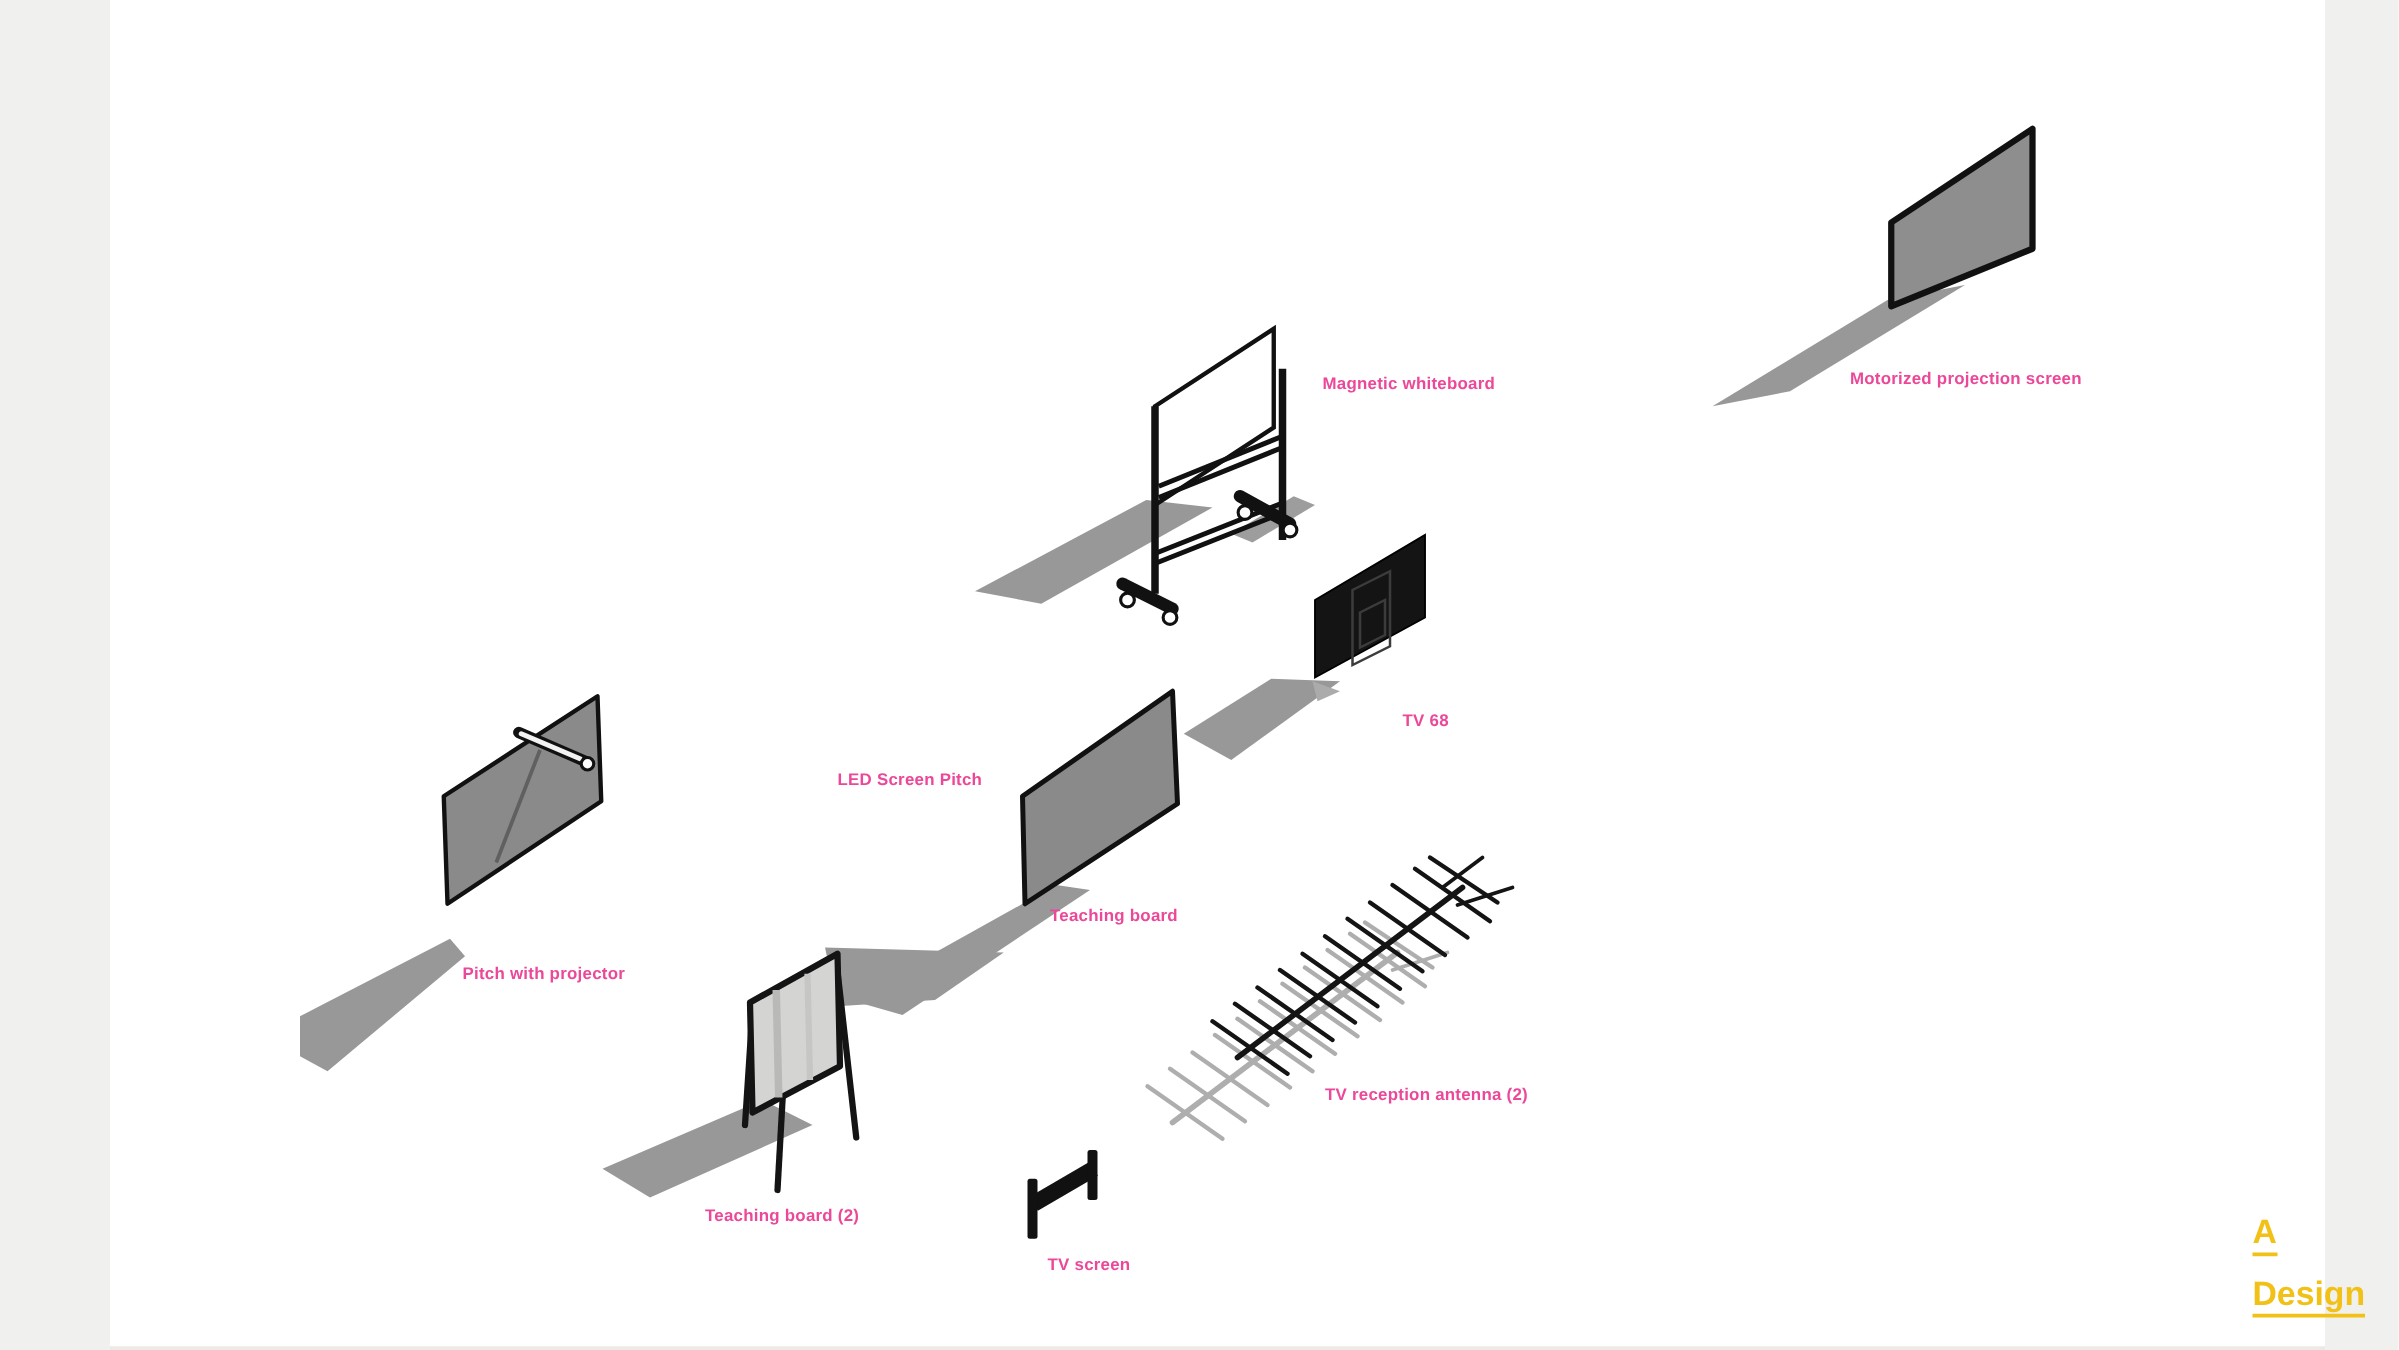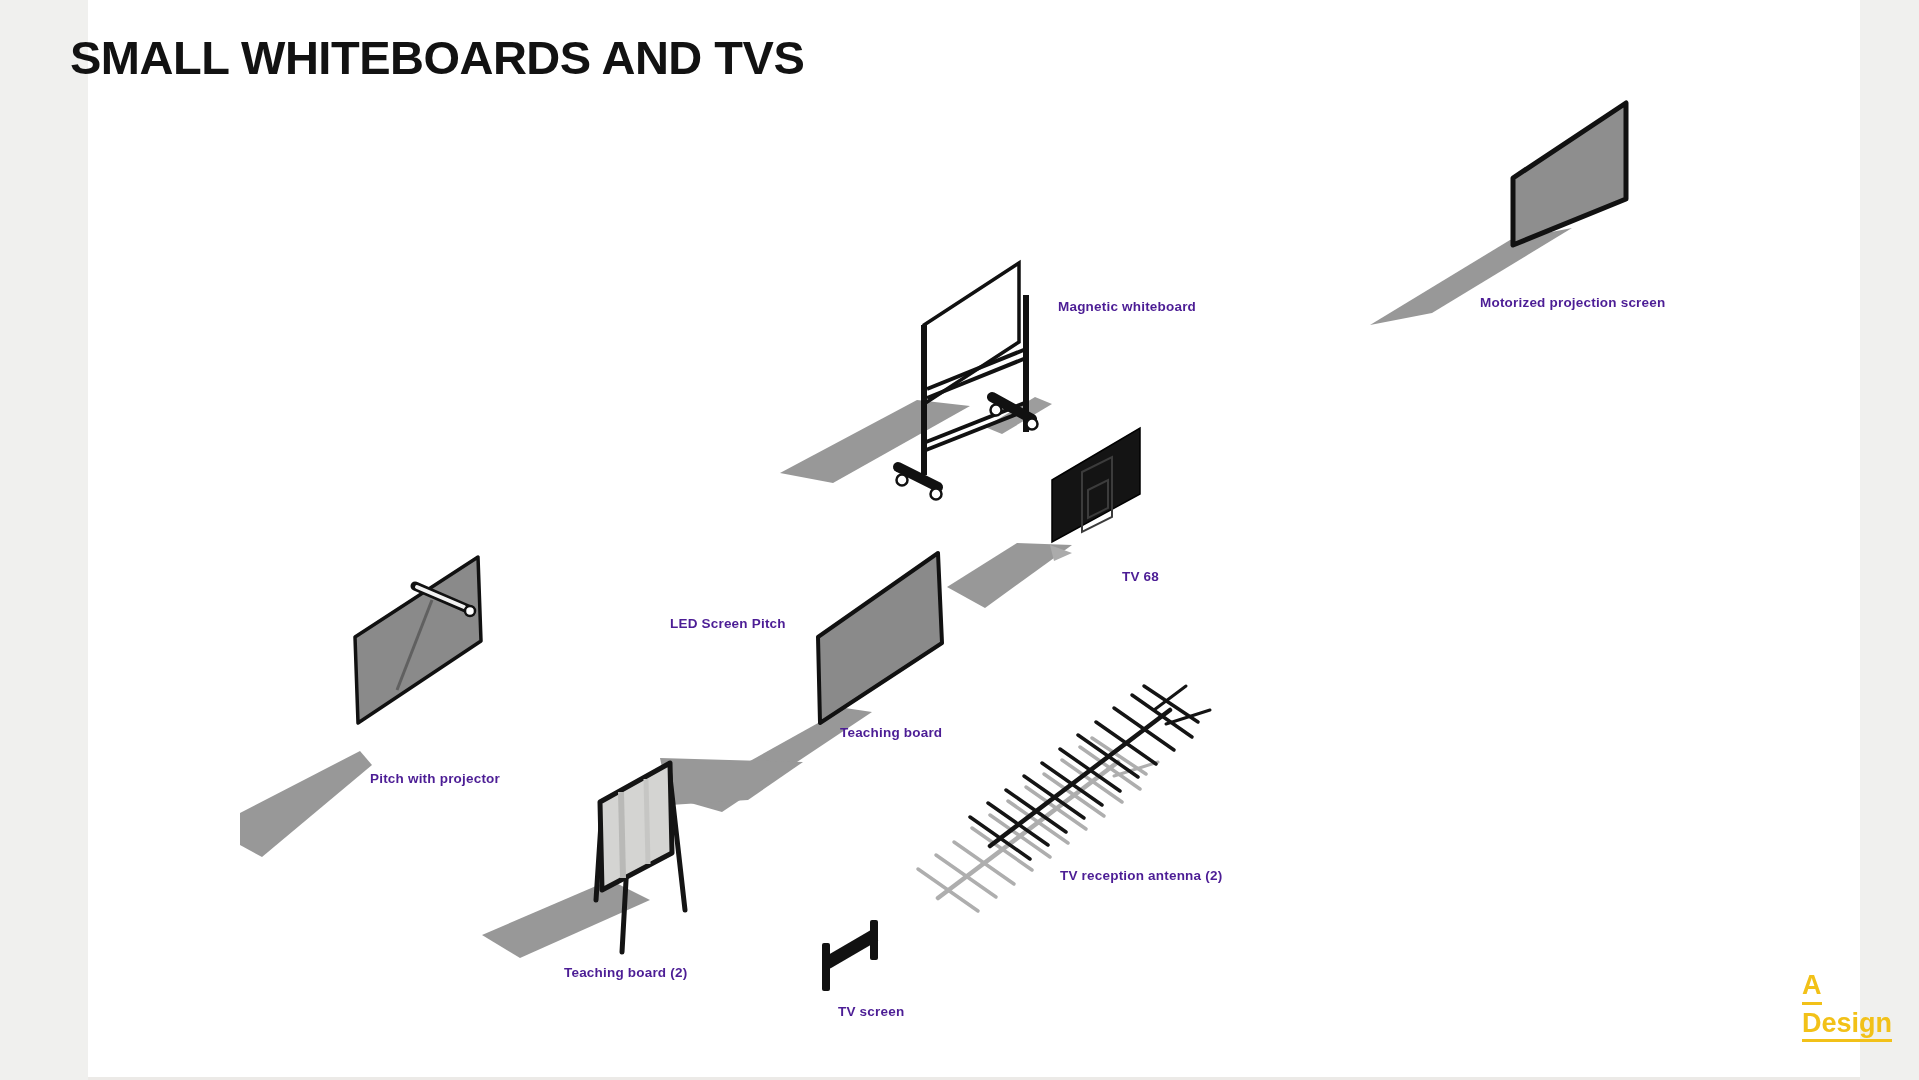--- a/index.html
+++ b/index.html
@@ -5,38 +5,37 @@
   html,body{margin:0;padding:0;background:#fff;}
   .page{position:relative;width:1919px;height:1080px;background:#ffffff;overflow:hidden;
         font-family:"Liberation Sans",sans-serif;}
   .strip{position:absolute;top:0;height:1080px;background:#f0f0ee;}
   .strip.left{left:0;width:88px;}
   .strip.right{left:1860px;width:59px;}
   .bottom-edge{position:absolute;left:88px;top:1077px;width:1772px;height:3px;background:#eceae7;}
   .title{position:absolute;left:70px;top:30px;margin:0;
          font-weight:bold;font-size:47px;letter-spacing:-0.5px;color:#121212;}
   .label{position:absolute;font-weight:bold;font-size:13.5px;letter-spacing:.2px;
-         color:#4c1d95;white-space:nowrap;}
+         color:#ec4899;white-space:nowrap;}
   figure{margin:0;}
   svg{position:absolute;overflow:visible;}
   .logo{position:absolute;left:1802px;top:972px;font-weight:bold;font-size:27px;
         color:#f2c118;line-height:1.02;cursor:pointer;}
   .logo span{display:inline-block;border-bottom:3px solid #f2c118;padding-bottom:2px;}
-  .logo .line2{margin-top:5px;}
+  .logo .line2{margin-top:17px;}
 </style>
 </head>
 <body>
 
 <div class="page">
 
   <div class="strip left"></div>
   <div class="strip right"></div>
   <div class="bottom-edge"></div>
 
-  <h1 class="title">SMALL WHITEBOARDS AND TVS</h1>
 
   <figure>
     <svg style="left:1360px;top:90px;" width="310" height="250" viewBox="0 0 310 250">
       <polygon points="150,150 212,138 72,223 10,235" fill="#989898"></polygon>
       <polygon points="153,88 266,13 266,109 153,155" fill="#8e8e8e" stroke="#111" stroke-width="5" stroke-linejoin="round"></polygon>
     </svg>
     <div class="label" style="left:1480px;top:295px">Motorized projection screen</div>
   </figure>
 
   <figure>

